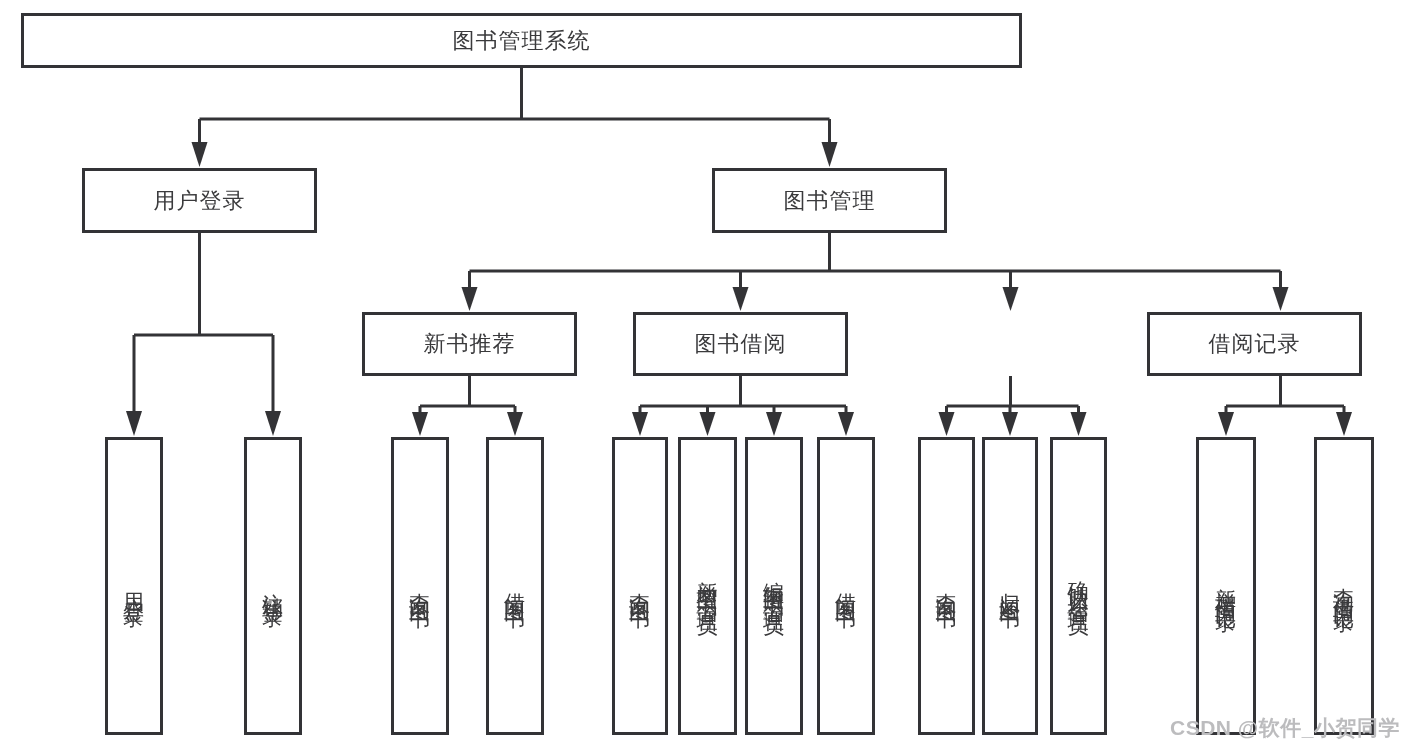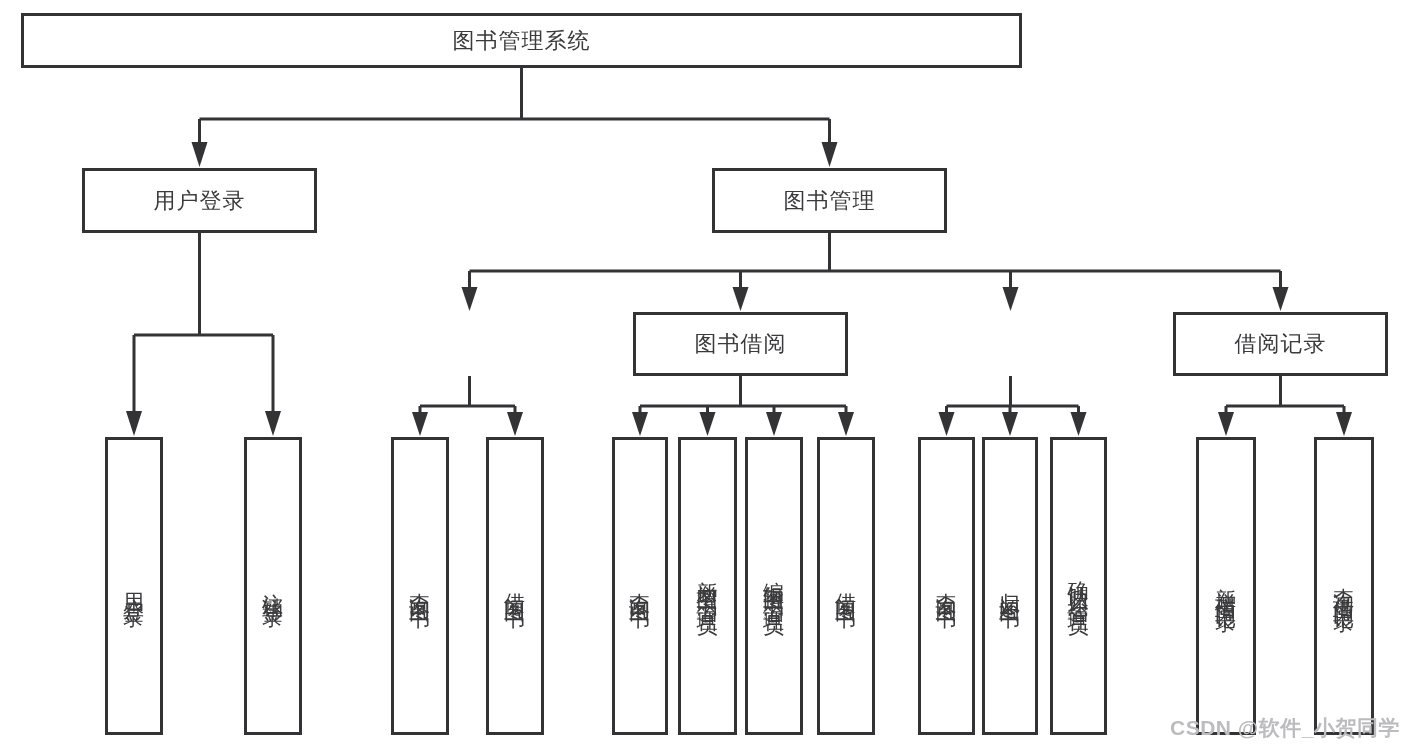--- a/index.html
+++ b/index.html
@@ -45,21 +45,21 @@
     padding:8px 0;
   }
   .root   {left:21px;  top:13px;  width:1001px;height:55px;}
   .lvl2   {top:168px;  height:65px;width:235px;}
   .n-userlogin{left:82px;}
   .n-bookmgmt{left:712px;font-family:Liberation Mono, monospace;}
   .lvl3   {top:312px;  height:64px;width:215px;}
   .n-rec  {left:362px;}
   .n-borrow{left:633px;}
   .n-current{left:903px;}
-  .n-records{left:1173px;}
+  .n-records{left:1147px;}
   .leaf   {top:437px;  height:298px;}
   .lf-1a{left:105px;width:58px;}
   .lf-1b{left:244px;width:58px;}
   .lf-2a{left:391px;width:58px;}
   .lf-2b{left:486px;width:58px;}
   .lf-3a{left:612px;width:56px;}
   .lf-3b{left:678px;width:59px;}
   .lf-3c{left:745px;width:58px;}
   .lf-3d{left:817px;width:58px;}
   .lf-4a{left:918px;width:57px;}
@@ -124,20 +124,21 @@
       <polygon points="1218,412 1234,412 1226,436"></polygon>
       <polygon points="1336,412 1352,412 1344,436"></polygon>
     </g>
   </svg>
 
   <div class="node h root">图书管理系统</div>
 
   <div class="node h lvl2 n-userlogin">用户登录</div>
   <div class="node h lvl2 n-bookmgmt">图书管理</div>
 
+  <div class="node h lvl3 n-rec">新书推荐</div>
   <div class="node h lvl3 n-borrow">图书借阅</div>
   <div class="node h lvl3 n-records">借阅记录</div>
 
   <div class="node v leaf lf-1a">用户登录</div>
   <div class="node v leaf lf-1b">注销登录</div>
 
   <div class="node v leaf lf-2a">查询图书</div>
   <div class="node v leaf lf-2b">借阅图书</div>
 
   <div class="node v leaf lf-3a">查询图书</div>

